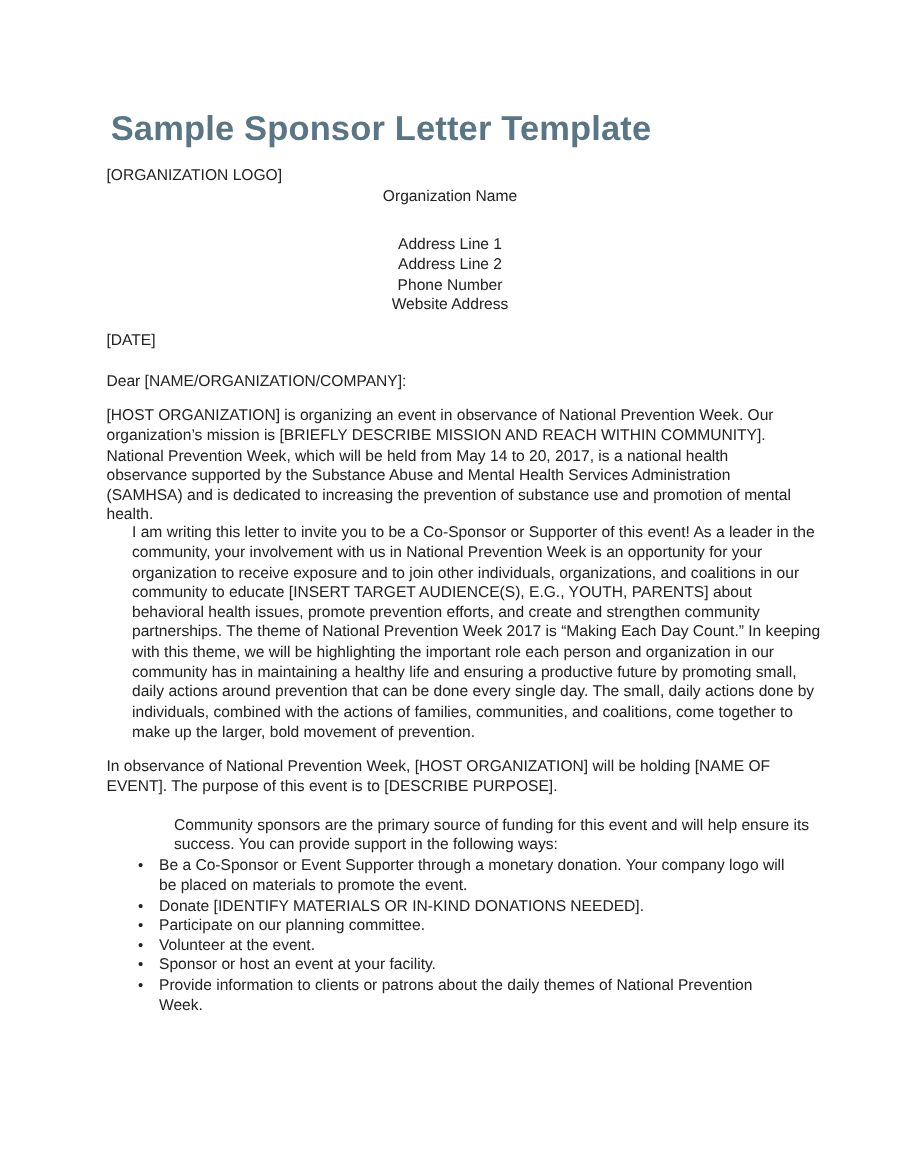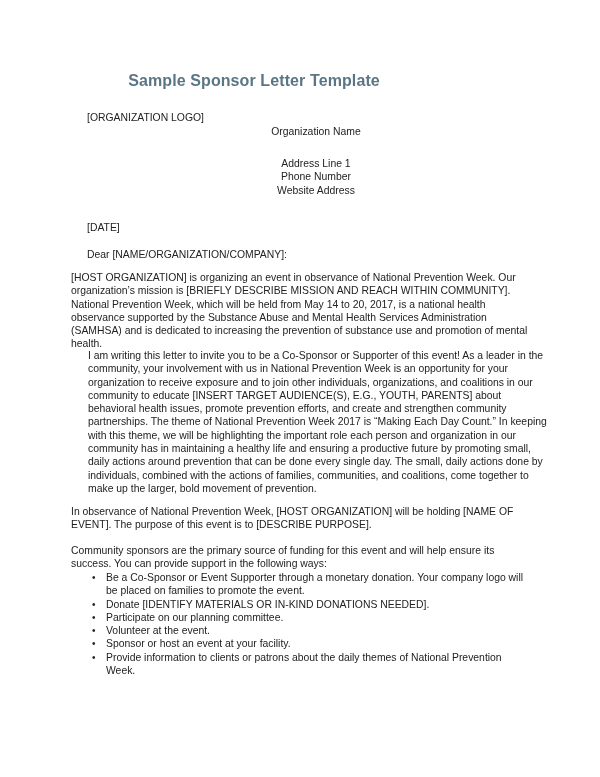--- a/index.html
+++ b/index.html
@@ -19,30 +19,29 @@
       width: 600px;
       height: 777px;
       background: #ffffff;
     }
     .title {
       position: absolute;
       top: 72px;
       left: 0;
       width: 508px;
       text-align: center;
-      font-size: 16px;
+      font-size: 23px;
       font-weight: bold;
       color: #5a7685;
       letter-spacing: 0.1px;
     }
     .text {
       font-size: 10.4px;
       line-height: 13.3px;
       color: #222222;
-      margin-left: 16px;
     }
     .logo-placeholder {
       position: absolute;
       top: 111px;
       left: 71px;
     }
     .center-block {
       position: absolute;
       left: 0;
       width: 600px;
@@ -63,21 +62,21 @@
     }
     .para {
       position: absolute;
       left: 71px;
       width: 462px;
       margin: 0;
     }
     .p1 { top: 271px; }
     .p2 { top: 349px; margin-left: 17px; }
     .p3 { top: 505px; }
-    .p4 { top: 544px; }
+    .p4 { top: 544px; margin-left: 45px; }
     .bullets {
       position: absolute;
       top: 571px;
       left: 71px;
       width: 462px;
       margin: 0;
       padding: 0;
       list-style: none;
     }
     .bullets li {
@@ -98,40 +97,41 @@
 <div class="page">
 
   <div class="title">Sample Sponsor Letter Template</div>
 
   <div class="text logo-placeholder">[ORGANIZATION LOGO]</div>
 
   <div class="text center-block org-name">Organization Name</div>
 
   <div class="text center-block address-block">
     <div>Address Line 1</div>
+    <div>Address Line 2</div>
     <div>Phone Number</div>
     <div>Website Address</div>
   </div>
 
   <div class="text date">[DATE]</div>
 
   <div class="text salutation">Dear [NAME/ORGANIZATION/COMPANY]:</div>
 
   <p class="text para p1">[HOST ORGANIZATION] is organizing an event in observance of National Prevention Week. Our organization’s mission is [BRIEFLY DESCRIBE MISSION AND REACH WITHIN COMMUNITY]. National Prevention Week, which will be held from May 14 to 20, 2017, is a national health observance supported by the Substance Abuse and Mental Health Services Administration (SAMHSA) and is dedicated to increasing the prevention of substance use and promotion of mental health.</p>
 
   <p class="text para p2">I am writing this letter to invite you to be a Co-Sponsor or Supporter of this event! As a leader in the community, your involvement with us in National Prevention Week is an opportunity for your organization to receive exposure and to join other individuals, organizations, and coalitions in our community to educate [INSERT TARGET AUDIENCE(S), E.G., YOUTH, PARENTS] about behavioral health issues, promote prevention efforts, and create and strengthen community partnerships. The theme of National Prevention Week 2017 is “Making Each Day Count.” In keeping with this theme, we will be highlighting the important role each person and organization in our community has in maintaining a healthy life and ensuring a productive future by promoting small, daily actions around prevention that can be done every single day. The small, daily actions done by individuals, combined with the actions of families, communities, and coalitions, come together to make up the larger, bold movement of prevention.</p>
 
   <p class="text para p3">In observance of National Prevention Week, [HOST ORGANIZATION] will be holding [NAME OF EVENT]. The purpose of this event is to [DESCRIBE PURPOSE].</p>
 
   <p class="text para p4">Community sponsors are the primary source of funding for this event and will help ensure its success. You can provide support in the following ways:</p>
 
   <ul class="text bullets">
     <li>
       <span class="bullet">•</span>
-      <span>Be a Co-Sponsor or Event Supporter through a monetary donation. Your company logo will be placed on families to promote the event.</span>
+      <span>Be a Co-Sponsor or Event Supporter through a monetary donation. Your company logo will be placed on materials to promote the event.</span>
     </li>
     <li>
       <span class="bullet">•</span>
       <span>Donate [IDENTIFY MATERIALS OR IN-KIND DONATIONS NEEDED].</span>
     </li>
     <li>
       <span class="bullet">•</span>
       <span>Participate on our planning committee.</span>
     </li>
     <li>

